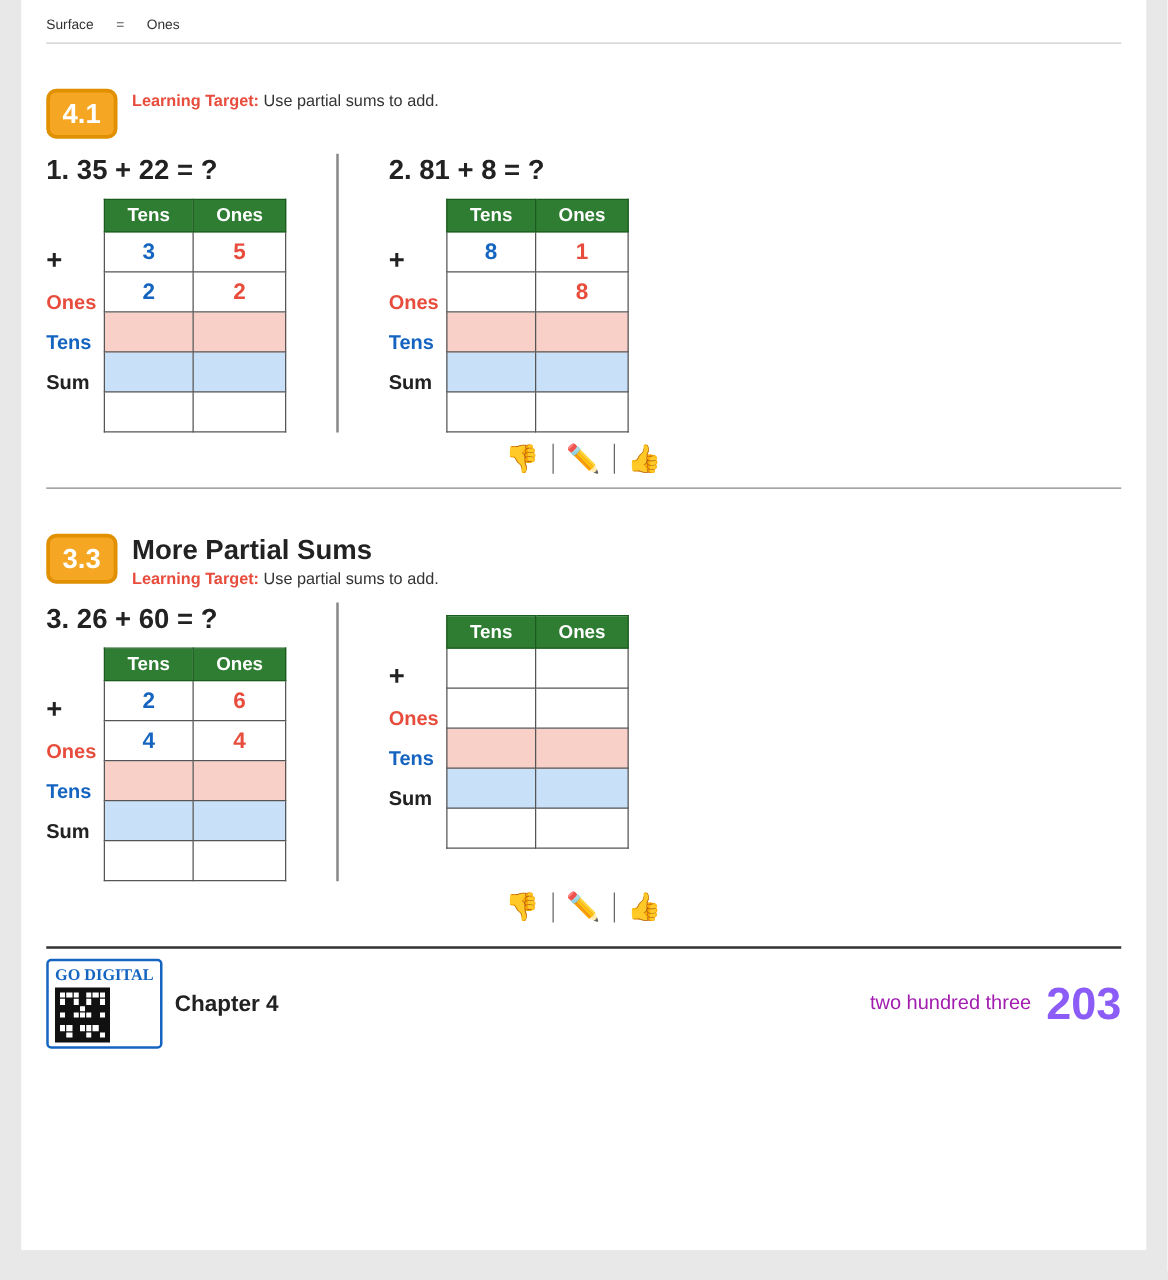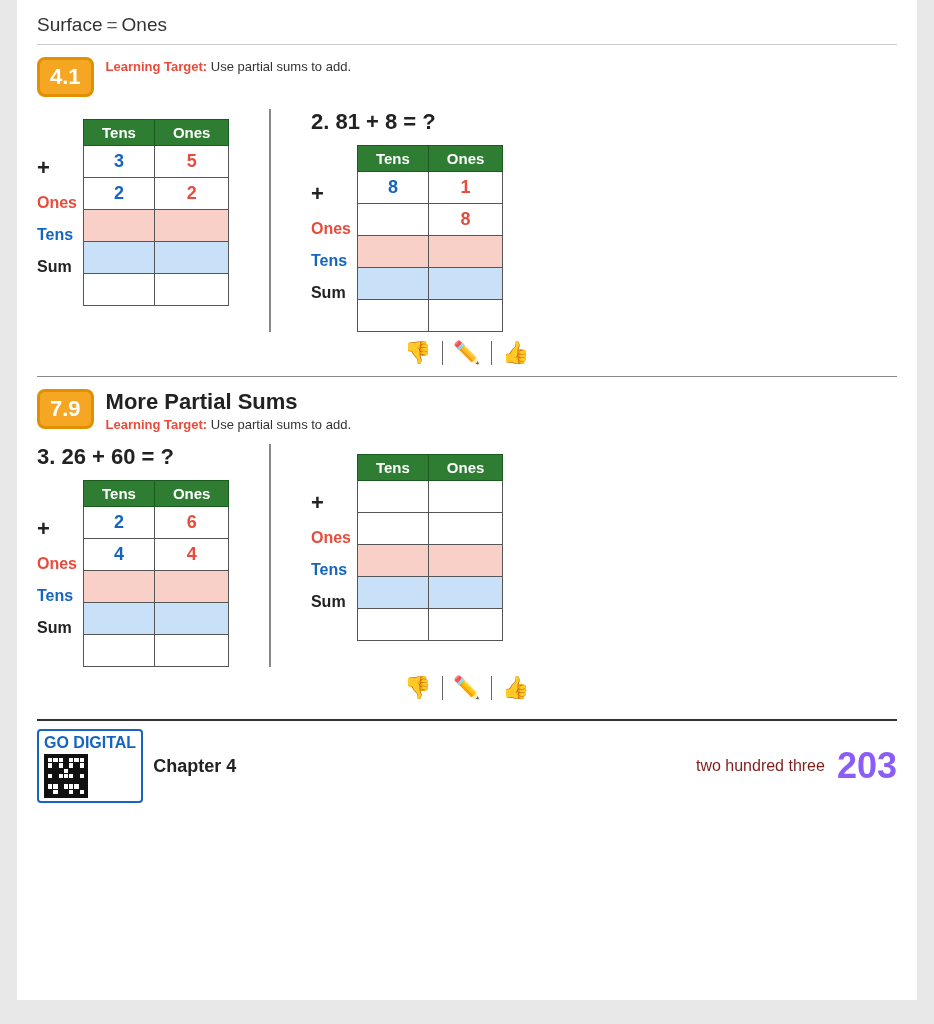--- a/index.html
+++ b/index.html
@@ -14,36 +14,37 @@
     .page {
       background: white;
       width: 900px;
       margin: 0 auto;
       min-height: 1000px;
       padding: 10px 20px 20px 20px;
       position: relative;
     }
     .top-bar {
       display: flex;
-      gap: 4px;
-      font-size: 19px;
+      gap: 18px;
+      font-size: 11px;
       color: #444;
       padding: 4px 0 8px 0;
       border-bottom: 1px solid #ccc;
-      margin-bottom: 12px;
+      margin-bottom: 0;
     }
     .top-bar span { color: #333; }
     .top-bar .bullet { color: #555; }
 
     
     .section-header {
       display: flex;
       align-items: flex-start;
       gap: 12px;
       margin-bottom: 12px;
+      margin-top: 36px;
     }
     .section-number {
       background: #f5a623;
       border: 3px solid #e09000;
       border-radius: 8px;
       padding: 4px 10px;
       font-size: 22px;
       font-weight: bold;
       color: white;
       min-width: 56px;
@@ -170,37 +171,38 @@
       align-items: center;
       gap: 10px;
     }
     .go-digital-box {
       border: 2px solid #1565c0;
       border-radius: 4px;
       padding: 3px 5px;
       background: white;
     }
     .go-digital-text {
-      font-size: 16px;
+      font-size: 13px;
       font-weight: bold;
       color: #1565c0;
+      font-family: Liberation Serif, serif;
     }
     .chapter-label {
       font-size: 18px;
       font-weight: bold;
       color: #222;
     }
     .footer-right {
       display: flex;
       align-items: center;
       gap: 12px;
     }
     .page-word {
       font-size: 16px;
-      color: #7f1d1d;
+      color: #a21caf;
     }
     .page-number {
       font-size: 36px;
       font-weight: bold;
       color: #8b5cf6;
     }
 
     
     .prob-num {
       font-size: 22px;
@@ -226,20 +228,21 @@
         <span class="lt-label">Learning Target:</span>
         <span>Use partial sums to add.</span>
       </div>
     </div>
   </div>
 
   <div class="problem-area">
 
     <div class="problem-block">
       <div>
+        <div class="prob-num">1. <span>35 + 22 = ?</span></div>
         <div style="height:10px;"></div>
         <div class="table-with-labels">
           <div style="display:flex;flex-direction:column;justify-content:flex-end;">
             <div style="display:flex;align-items:center;height:34px;"></div>
             <div style="display:flex;align-items:center;height:34px;">
               <span class="plus-area">+</span>
             </div>
             <div class="row-label ones">Ones</div>
             <div class="row-label tens">Tens</div>
             <div class="row-label sum">Sum</div>
@@ -334,21 +337,21 @@
     <span style="cursor:pointer;">👎</span>
     <div class="rating-sep"></div>
     <span style="cursor:pointer;">✏️</span>
     <div class="rating-sep"></div>
     <span style="cursor:pointer;">👍</span>
   </div>
 
   <hr class="section-divider">
 
   <div class="section-header">
-    <div class="section-number">7.9</div>
+    <div class="section-number">3.3</div>
     <div>
       <div class="section-title">More Partial Sums</div>
       <div class="learning-target">
         <span class="lt-label">Learning Target:</span>
         <span>Use partial sums to add.</span>
       </div>
     </div>
   </div>
 
   <div class="problem-area">

